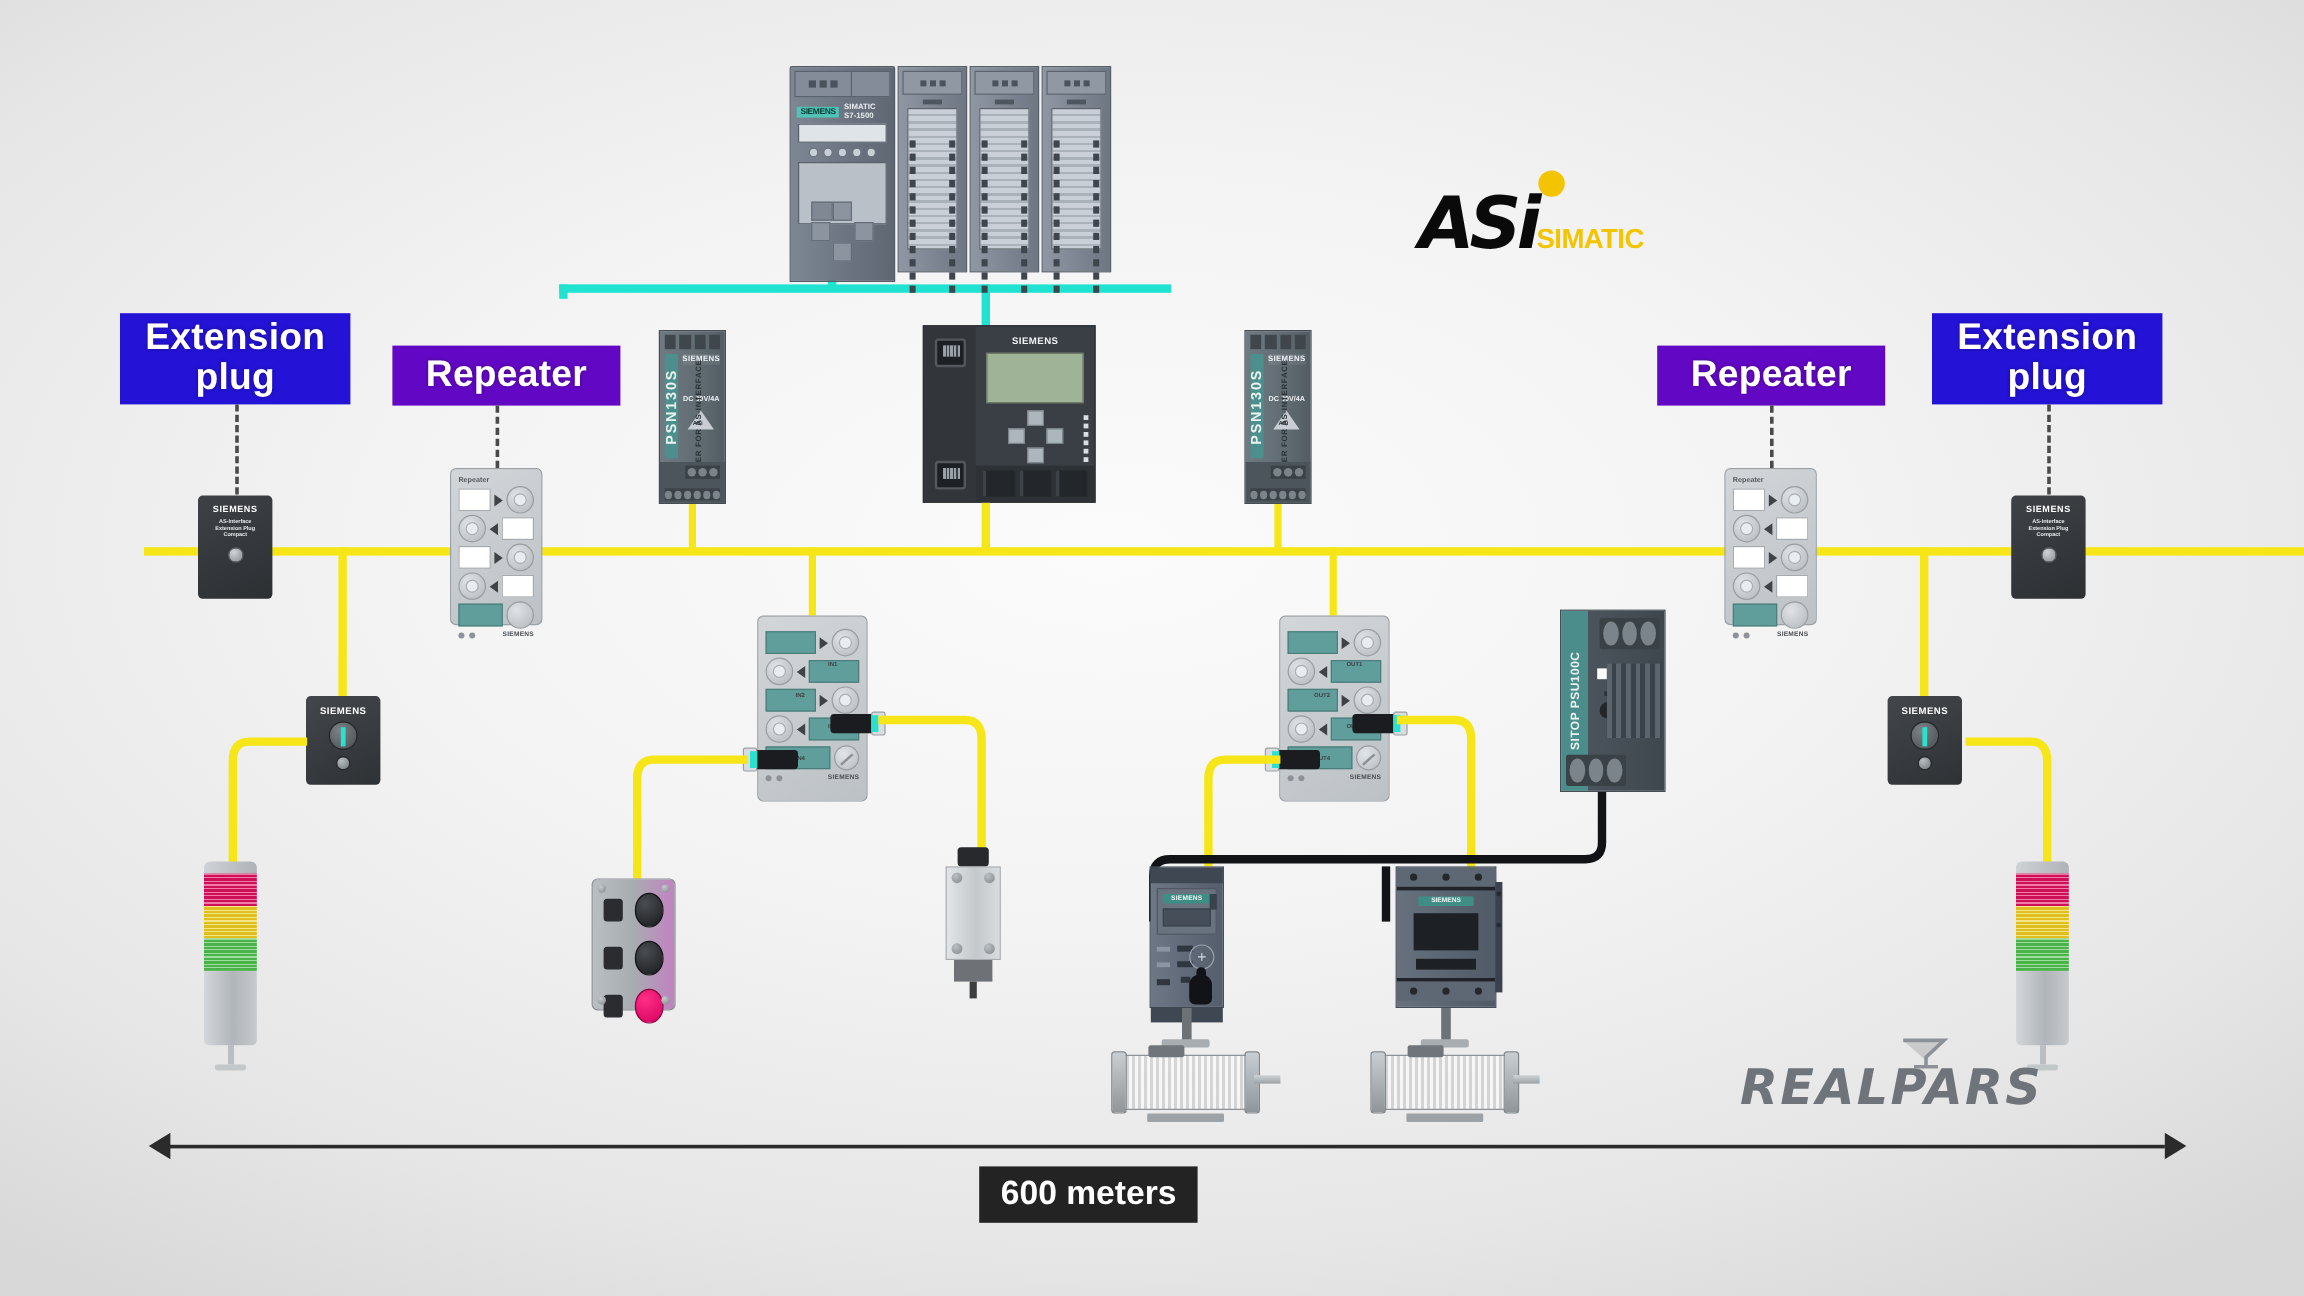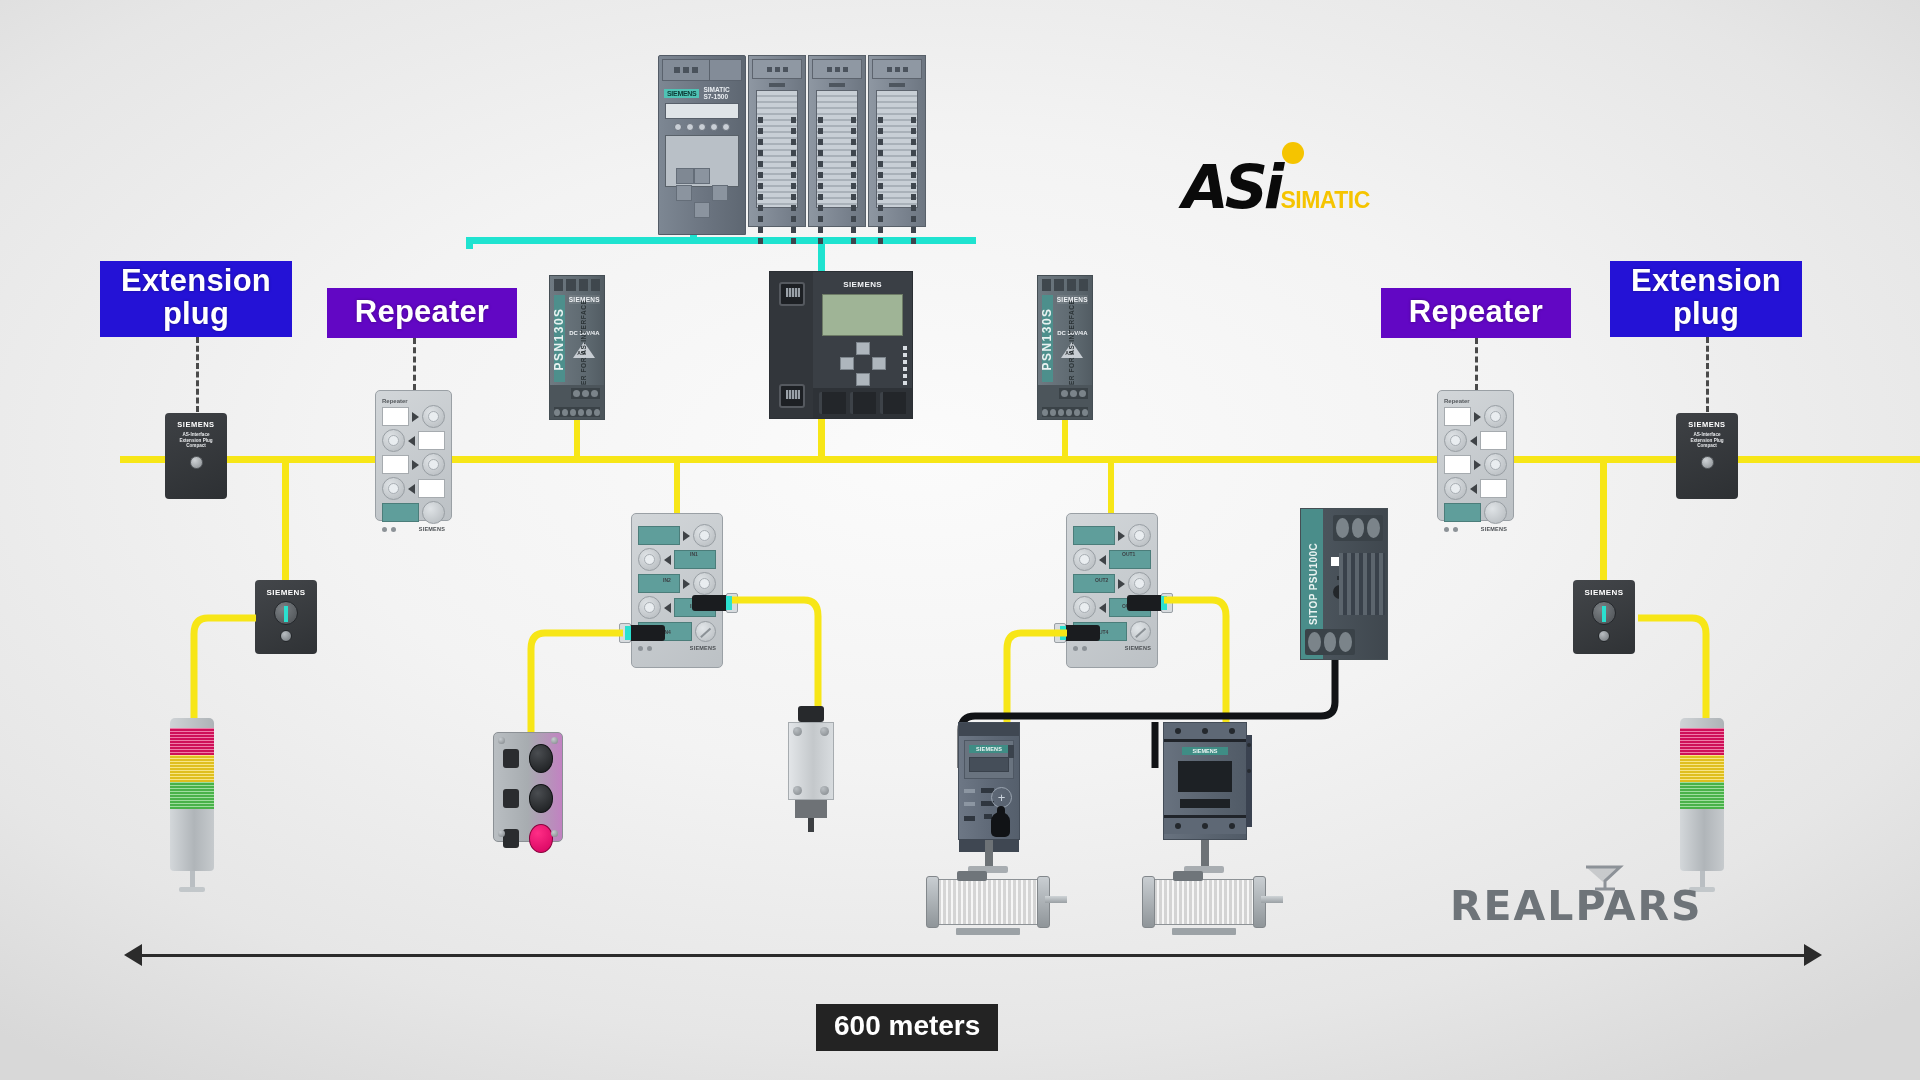--- a/index.html
+++ b/index.html
@@ -860,26 +860,26 @@
       <div class="shell">
         <div class="endbell" style="left:-5px;"></div>
         <div class="endbell" style="right:-5px;"></div>
         <div class="shaft"></div>
         <div class="jbx"></div>
       </div>
     </div>
     <div class="feet" style="margin-top:3px;"></div>
   </div>
 
-  <div class="realpars" style="left:1450px;top:882px;">
+  <div class="realpars" style="left:1450px;top:882px;font-style:italic;">
     <span>REALPARS</span>
     <svg class="glass" width="42" height="26" viewBox="0 0 42 26">
       <path d="M4 2 L38 2 L23 16 L23 23 M13 24 L33 24" fill="none" stroke="#8d9298" stroke-width="3"></path>
       <path d="M4 2 L38 2 L21 17 Z" fill="#8d9298" opacity=".35"></path>
     </svg>
   </div>
 
   <div class="spanhead" style="left:124px;top:944px;border-right:18px solid #2b2b2b;"></div>
   <div class="spanline" style="left:140px;top:954px;width:1664px;"></div>
   <div class="spanhead" style="left:1804px;top:944px;border-left:18px solid #2b2b2b;"></div>
-  <div class="spanlabel" style="left:816px;top:1004px;">600 meters</div>
+  <div class="spanlabel" style="left:816px;top:972px;">600 meters</div>
 
 </div>
 
 </body></html>

